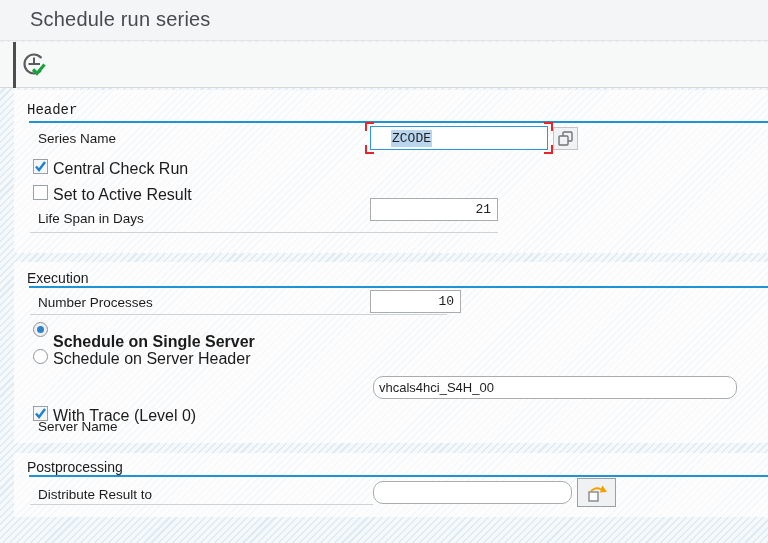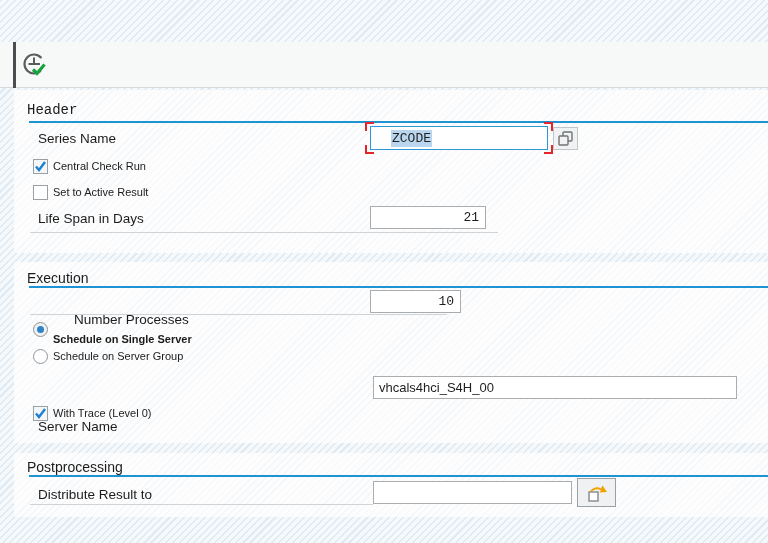--- a/index.html
+++ b/index.html
@@ -39,21 +39,21 @@
   .group-title { position:absolute; left:13px; font-size:14px; color:#1b1b1b; }
   .group-rule  { position:absolute; left:15px; right:0; height:2px; background:#1e94d4; }
   .lbl { position:absolute; font-size:13.5px; color:#1b1b1b; white-space:nowrap; }
   
   .field {
     position:absolute; height:23px; background:#fff; border:1px solid #a9adb0;
     font-size:13px; display:flex; align-items:center; overflow:hidden;
   }
   .mono { font-family:"Liberation Mono", monospace; }
   .field.num { justify-content:flex-end; padding-right:6px; }
-  .field.txt { padding-left:5px; }
+  .field.txt { padding-left:5px;border-radius:10px; }
   .field.focused { border:1px solid #2f96d8; }
   .sel { background:#b9d6ee; padding:1px 1px; margin-left:20px; }
   
   .focus-wrap { position:absolute; }
   .corner { position:absolute; width:9px; height:9px; }
   .corner.tl { left:0; top:0;     border-left:2px solid #e4252b; border-top:2px solid #e4252b; }
   .corner.tr { right:0; top:0;    border-right:2px solid #e4252b; border-top:2px solid #e4252b; }
   .corner.bl { left:0; bottom:0;  border-left:2px solid #e4252b; border-bottom:2px solid #e4252b; }
   .corner.br { right:0; bottom:0; border-right:2px solid #e4252b; border-bottom:2px solid #e4252b; }
   
@@ -74,28 +74,31 @@
     cursor:pointer;
   }
   .cb.checked { background:#f4f6f8; }
   .radio {
     position:absolute; width:15px; height:15px; border:1px solid #8f9498; border-radius:50%;
     background:#fff; display:inline-flex; align-items:center; justify-content:center; cursor:pointer;
   }
   .radio .dot { width:7px; height:7px; border-radius:50%; background:#2e82c8; display:none; }
   .radio.selected { background:#eef0f2; }
   .radio.selected .dot { display:block; }
-  .cb-lbl { position:absolute; font-size:11px; color:#1b1b1b; white-space:nowrap; }
+  .cb-lbl { position:absolute; font-size:16px; color:#1b1b1b; white-space:nowrap; }
   .sep { position:absolute; height:1px; background:#cfd3d6; }
 </style>
 </head>
 <body>
 
 <div class="screen">
 
+  <div class="titlebar">
+    <div class="title">Schedule run series</div>
+  </div>
 
   <div class="toolbar">
     <div class="tb-accent"></div>
     <button class="tb-btn">
       <svg width="28" height="28" viewBox="0 0 28 28">
         <circle cx="13" cy="13" r="9.5" fill="none" stroke="#5a5d5f" stroke-width="2.2" stroke-dasharray="44 16" stroke-dashoffset="-8" stroke-linecap="round"></circle>
         <line x1="13" y1="6.5" x2="13" y2="13" stroke="#5a5d5f" stroke-width="2"></line>
         <line x1="7.5" y1="13" x2="19" y2="13" stroke="#5a5d5f" stroke-width="2"></line>
         <path d="M12 18.5 L16 22.5 L23.5 13.5" fill="none" stroke="#16a23c" stroke-width="3.2"></path>
       </svg>
@@ -128,43 +131,43 @@
     <svg width="13" height="13" viewBox="0 0 13 13">
       <path d="M2 6.5 L5 10 L11 2" fill="none" stroke="#1d80d1" stroke-width="2.4"></path>
     </svg>
   </span>
   <div class="cb-lbl" style="left:53px; top:160px;">Central Check Run</div>
 
   <span class="cb" style="left:33px; top:185px;"></span>
   <div class="cb-lbl" style="left:53px; top:186px;">Set to Active Result</div>
 
   <div class="lbl" style="left:38px; top:211px;">Life Span in Days</div>
-  <div class="field num mono" style="left:370px; top:206px; width:116px;text-align:center;">
+  <div class="field num mono" style="left:370px; top:198px; width:128px;text-align:center;">
     <span>21</span>
   </div>
   <div class="sep" style="left:30px; top:232px; width:468px;"></div>
 
   <div class="group g2">
     <div class="group-title" style="top:8px;">Execution</div>
     <div class="group-rule" style="top:24px;"></div>
   </div>
 
-  <div class="lbl" style="left:38px; top:312px;margin-left:36px;">Number Processes</div>
+  <div class="lbl" style="left:38px; top:295px;">Number Processes</div>
   <div class="field num mono" style="left:370px; top:290px; width:91px;">
     <span>10</span>
   </div>
   <div class="sep" style="left:30px; top:314px; width:417px;"></div>
 
   <span class="radio selected" style="left:33px; top:322px;">
       <span class="dot"></span>
     </span>
   <div class="cb-lbl" style="left:53px; top:333px;font-weight:bold;">Schedule on Single Server</div>
 
   <span class="radio" style="left:33px; top:349px;"></span>
-  <div class="cb-lbl" style="left:53px; top:350px;">Schedule on Server Group</div>
+  <div class="cb-lbl" style="left:53px; top:350px;">Schedule on Server Header</div>
 
   <div class="lbl" style="left:38px; top:379px;margin-top:40px;">Server Name</div>
   <div class="field txt" style="left:373px; top:376px; width:364px;">
     <span>vhcals4hci_S4H_00</span>
   </div>
 
   <span class="cb checked" style="left:33px; top:406px;">
     <svg width="13" height="13" viewBox="0 0 13 13">
       <path d="M2 6.5 L5 10 L11 2" fill="none" stroke="#1d80d1" stroke-width="2.4"></path>
     </svg>

